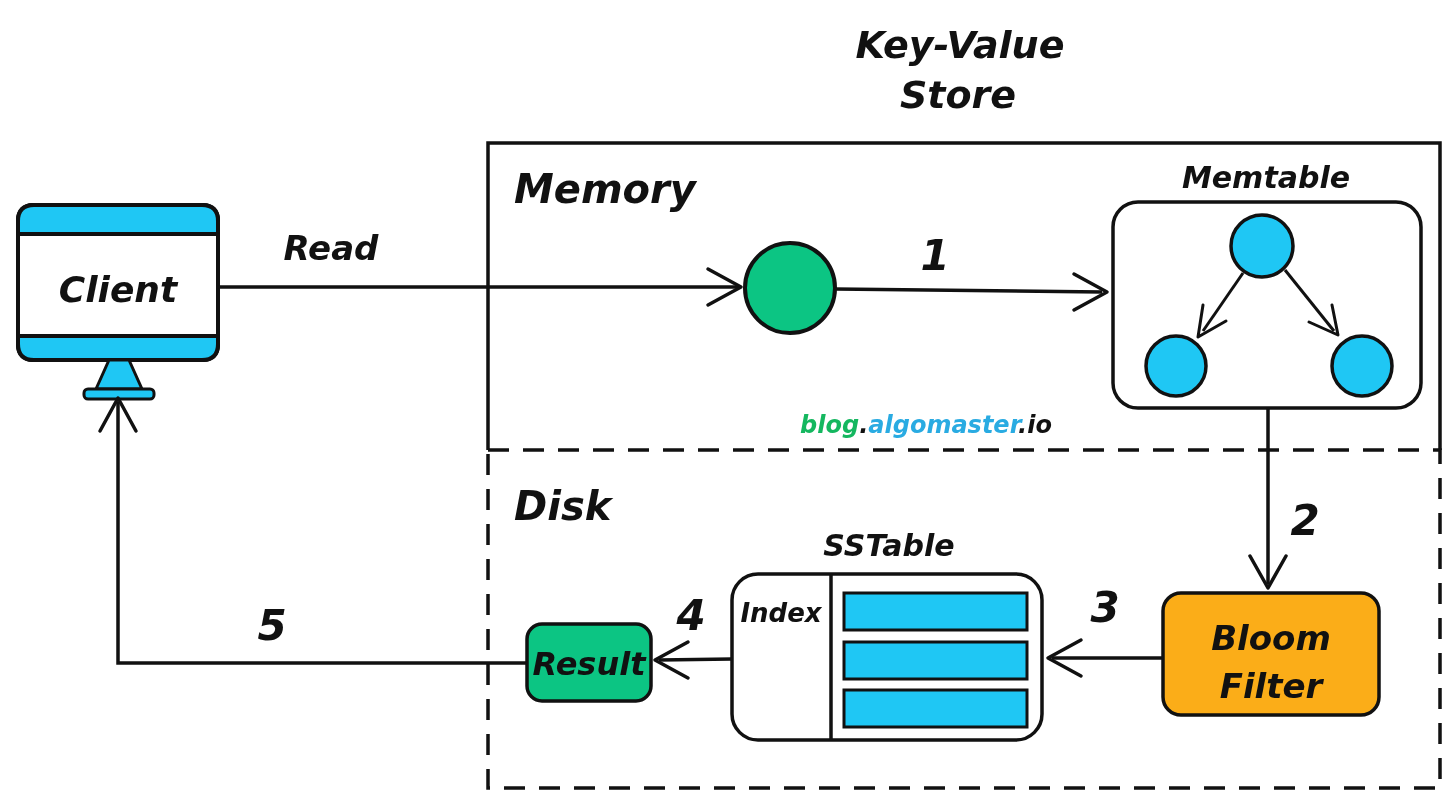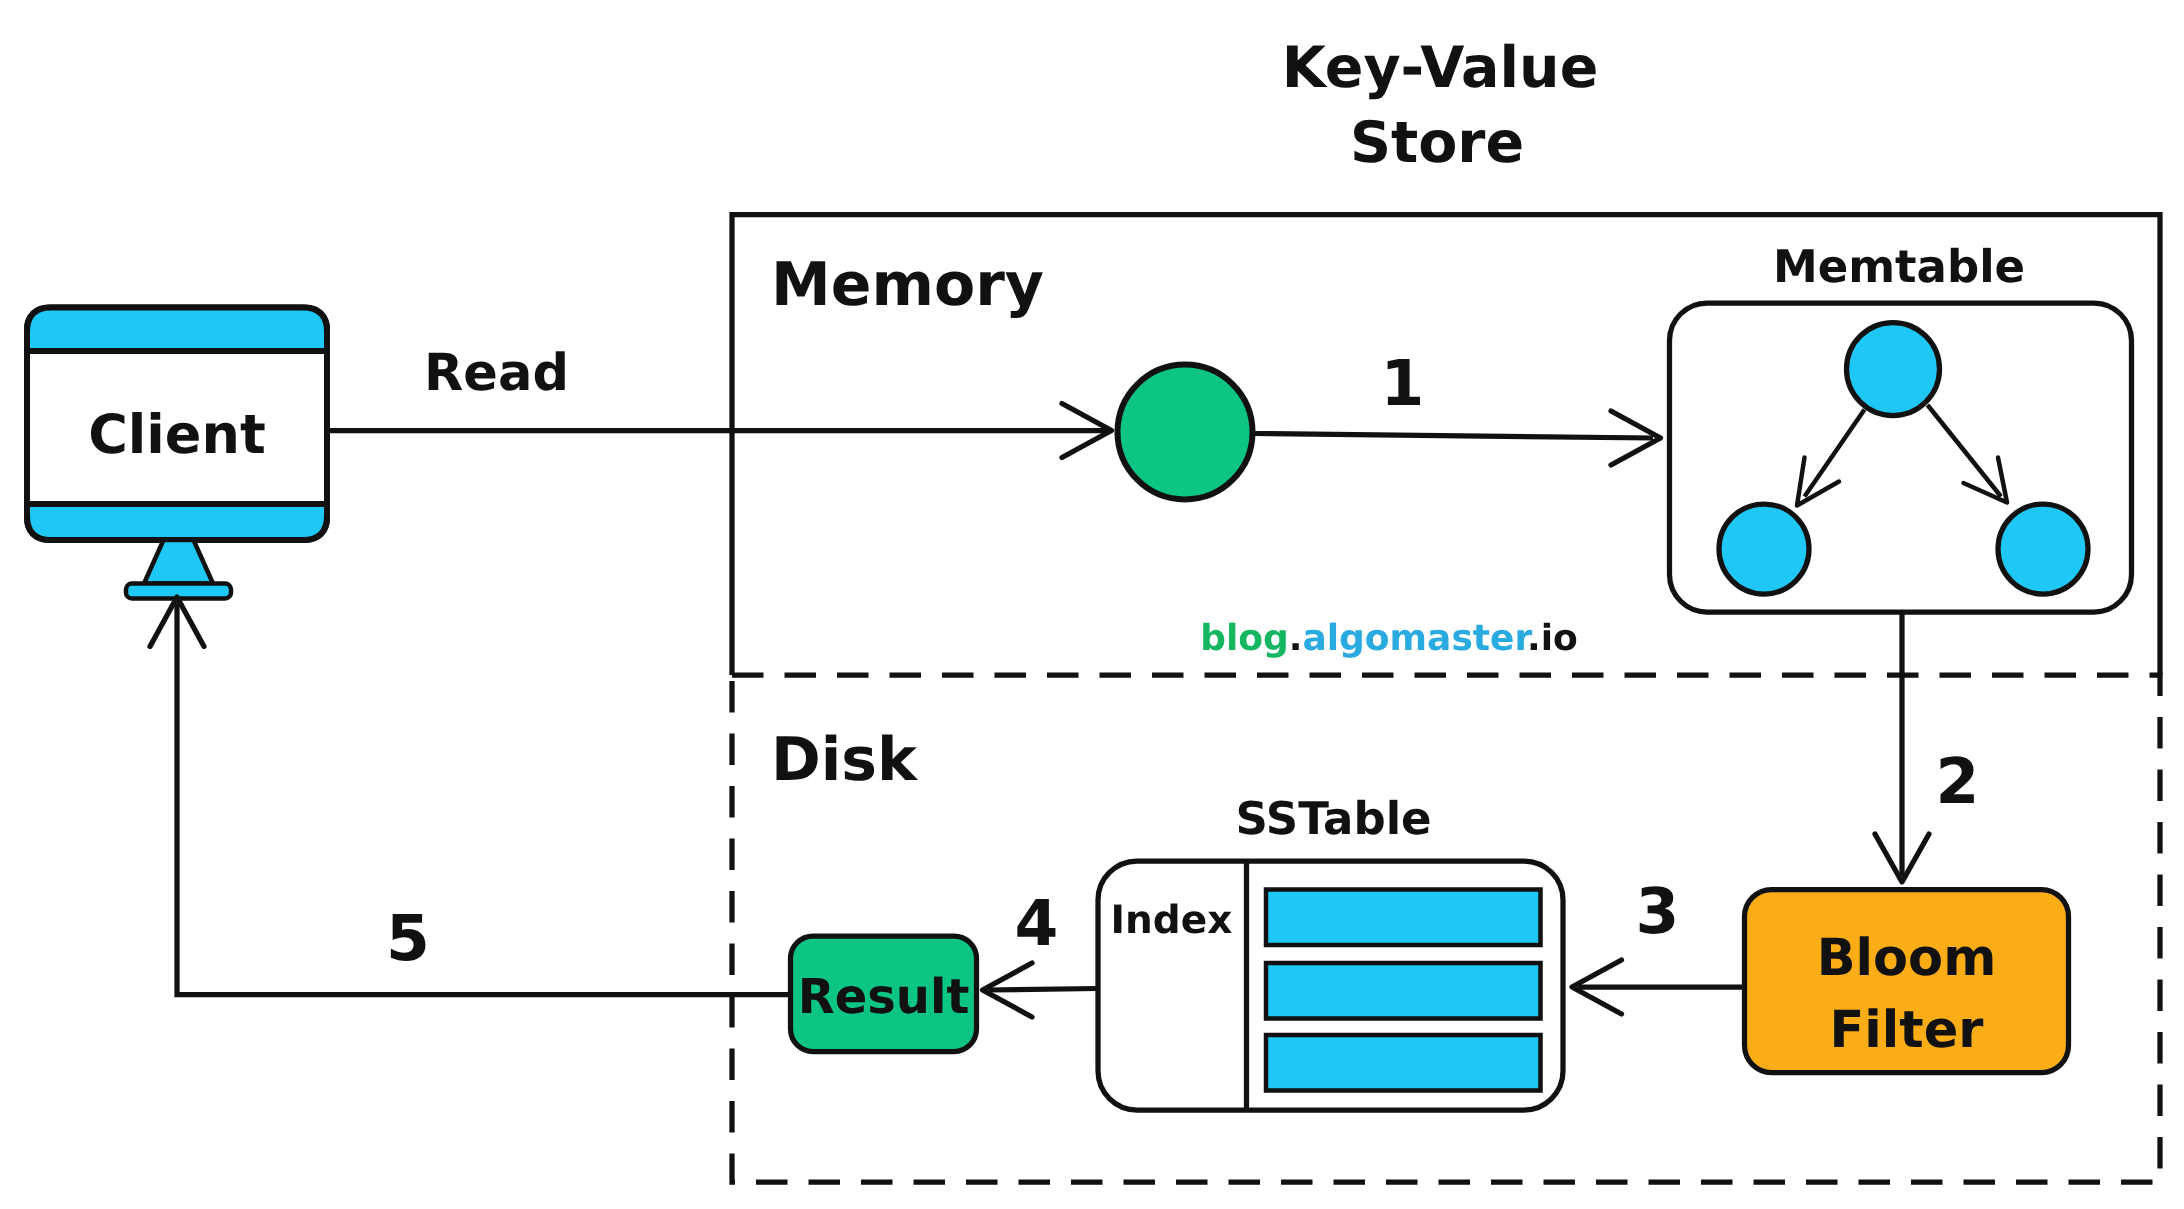--- a/index.html
+++ b/index.html
@@ -6,20 +6,21 @@
     margin: 0;
     padding: 0;
     background: #ffffff;
     width: 1456px;
     height: 806px;
     overflow: hidden;
   }
   #diagram-root {
     width: 1456px;
     height: 700px;
+    font-style: italic;
   }
   svg text {
     font-family: "DejaVu Sans", "Liberation Sans", sans-serif;
     fill: #111111;
     font-weight: bold;
   }
   .ink { stroke: #111111; }
   .sw4 { stroke-width: 4; }
   .sw35 { stroke-width: 3.5; }
   .sw3 { stroke-width: 3; }

